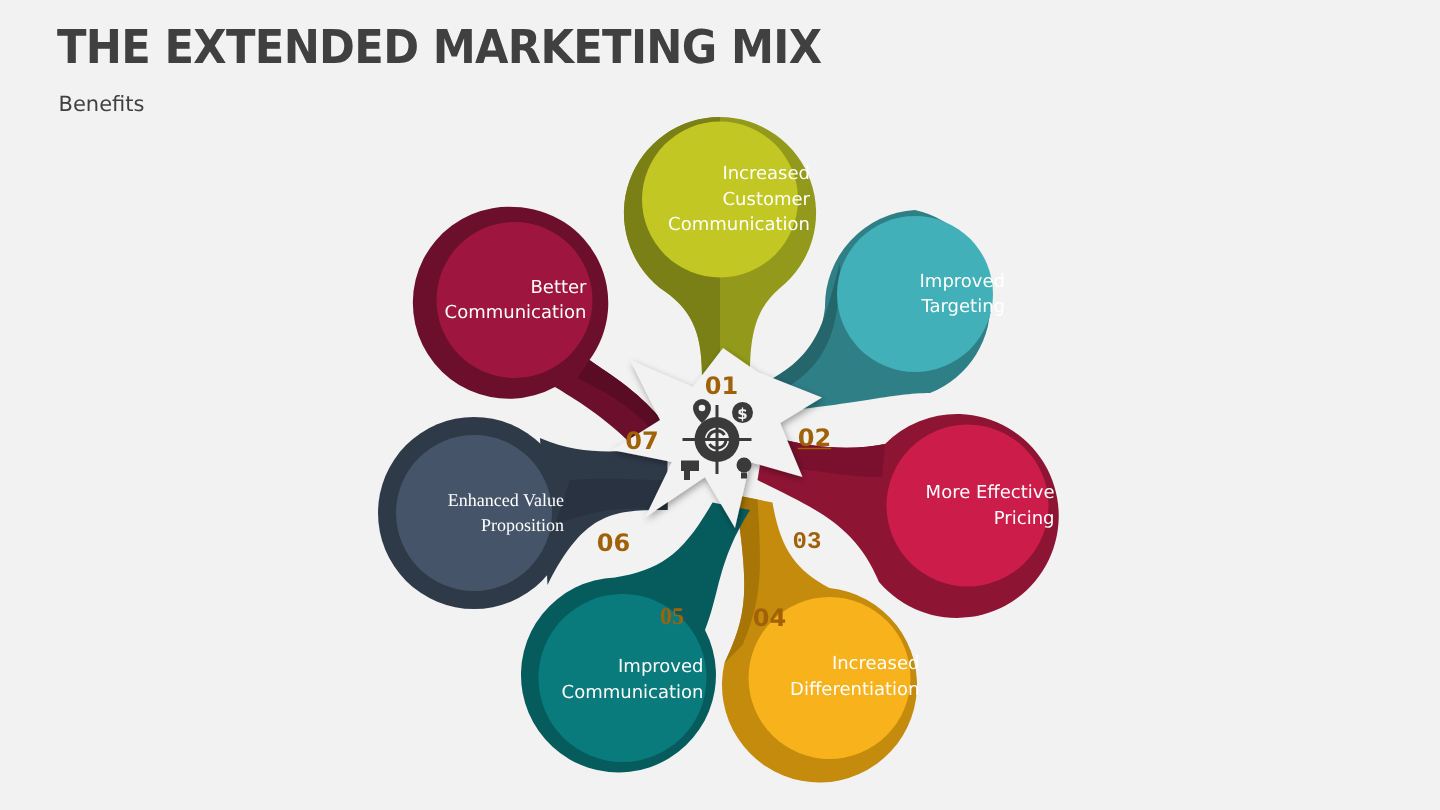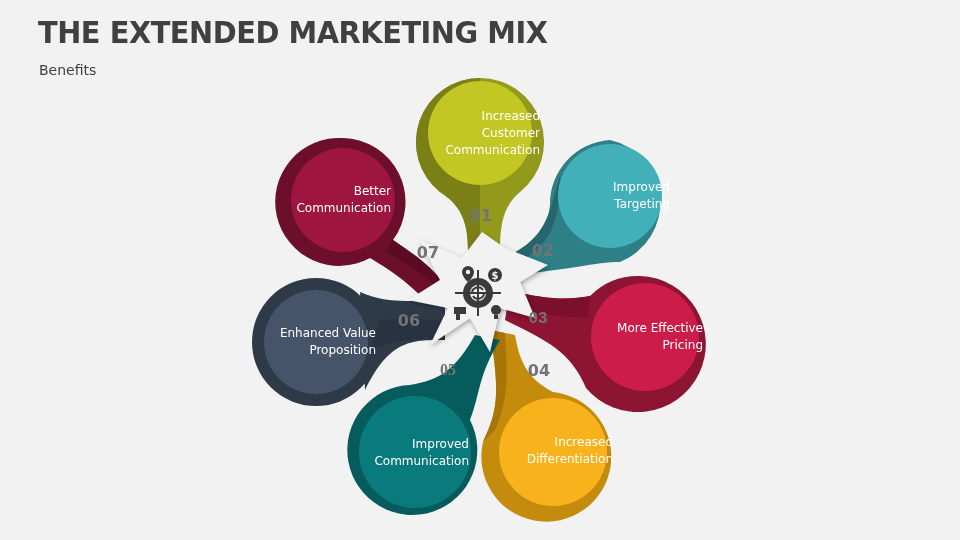--- a/index.html
+++ b/index.html
@@ -1,21 +1,21 @@
 <!DOCTYPE html>
 <html><head>
 <meta charset="utf-8">
 <style>
   html, body { margin:0; padding:0; }
   body { width:960px; height:540px; background:#f2f2f2; overflow:hidden; position:relative; font-family:"DejaVu Sans", sans-serif; }
   .title { position:absolute; left:38px; top:14px; font-size:31px; font-weight:bold; color:#404040; letter-spacing:-0.5px; white-space:nowrap; font-family:"DejaVu Sans", sans-serif; transform:scaleX(0.93); transform-origin:left center; }
   .subtitle { position:absolute; left:39px; top:62px; font-size:14px; color:#404040; }
   svg.diagram { position:absolute; left:0; top:0; width:960px; height:540px; }
   .petal-label { position:absolute; color:#fff; font-size:12px; line-height:17px; text-align:right; transform:translate(-50%,-50%); width:120px; }
-  .num-label { position:absolute; color:#737373; font-size:16px; font-weight:bold; transform:translate(-50%,-50%); }
+  .num-label { position:absolute; color:#a16207; font-size:16px; font-weight:bold; transform:translate(-50%,-50%);margin-top:42px; }
 </style>
 </head>
 <body>
 
 <div class="title">THE EXTENDED MARKETING MIX</div>
 <div class="subtitle">Benefits</div>
 
 <svg class="diagram" viewBox="0 0 960 540">
   <defs>
     <filter id="sh" x="-20%" y="-20%" width="140%" height="140%">
@@ -101,28 +101,28 @@
   <div>Pricing</div>
 </div>
 <div class="petal-label" style="left:553px;top:451px;">
   <div>Increased</div>
   <div>Differentiation</div>
 </div>
 <div class="petal-label" style="left:409px;top:453px;">
   <div>Improved</div>
   <div>Communication</div>
 </div>
-<div class="petal-label" style="left:316px;top:342px;">
+<div class="petal-label" style="left:316px;top:342px;font-family:Liberation Serif, serif;">
   <div>Enhanced Value</div>
   <div>Proposition</div>
 </div>
 <div class="petal-label" style="left:331px;top:200px;">
   <div>Better</div>
   <div>Communication</div>
 </div>
 
 <div class="num-label" style="left:481px;top:215px;">01</div>
-<div class="num-label" style="left:543px;top:250px;">02</div>
+<div class="num-label" style="left:543px;top:250px;text-decoration:underline;">02</div>
 <div class="num-label" style="left:538px;top:319px;font-family:Liberation Mono, monospace;">03</div>
-<div class="num-label" style="left:539px;top:370px;">04</div>
+<div class="num-label" style="left:513px;top:370px;">04</div>
 <div class="num-label" style="left:448px;top:370px;font-family:Liberation Serif, serif;">05</div>
 <div class="num-label" style="left:409px;top:320px;">06</div>
 <div class="num-label" style="left:428px;top:252px;">07</div>
 
 </body></html>

